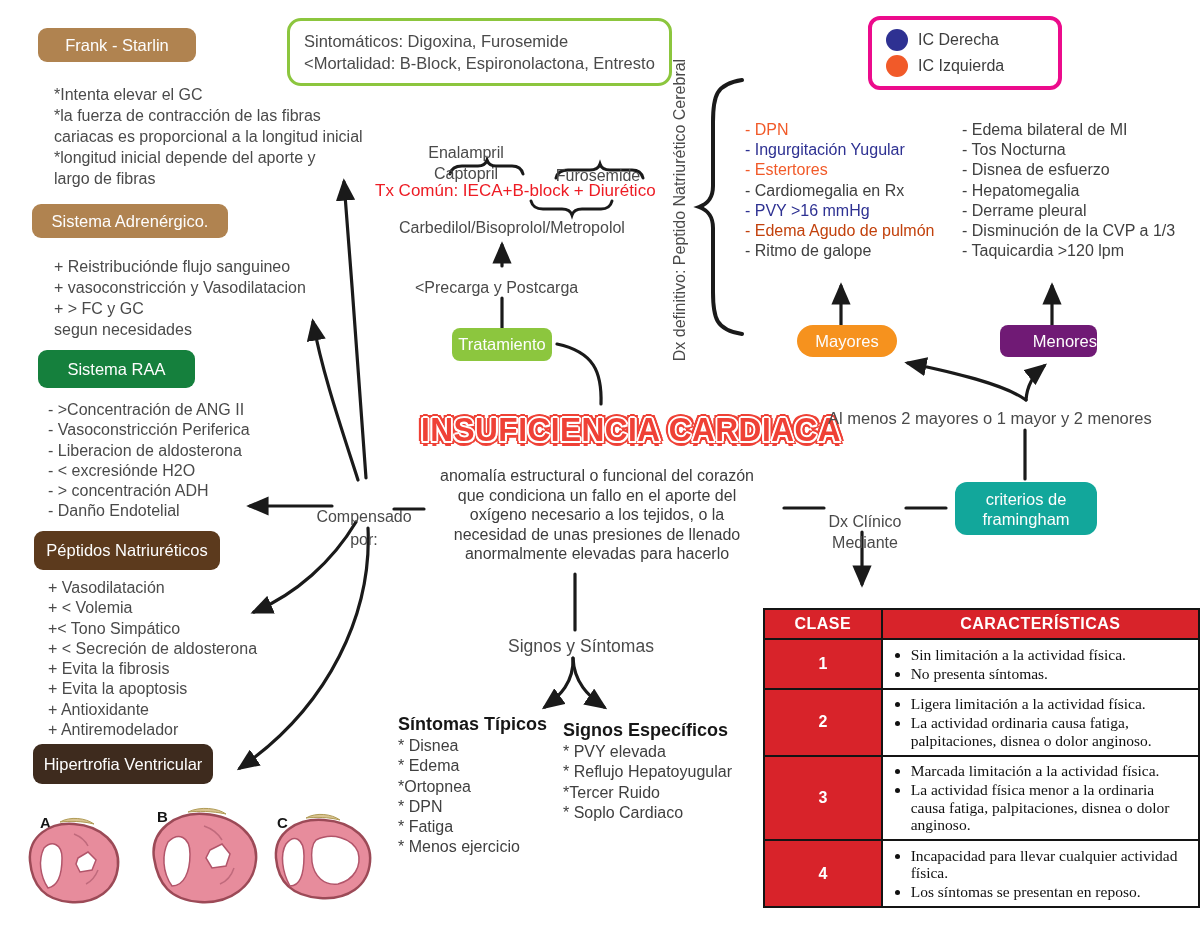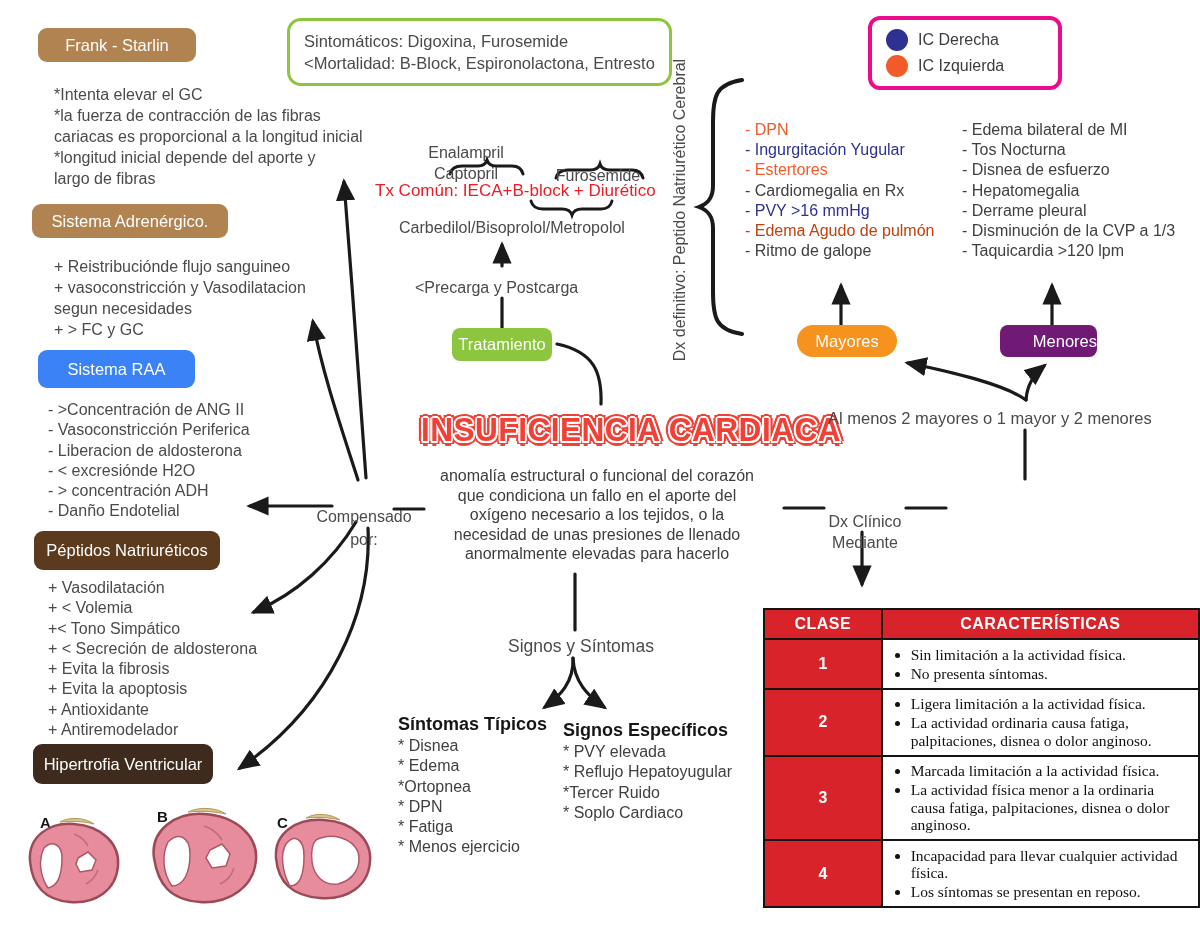--- a/index.html
+++ b/index.html
@@ -2,21 +2,21 @@
 <html><head>
 <meta charset="utf-8">
 <style>
   html,body{margin:0;padding:0;background:#ffffff;}
   body{font-family:"Liberation Sans",sans-serif;color:#404040;}
   .canvas{position:relative;width:1200px;height:927px;background:#fff;overflow:hidden;}
   .abs{position:absolute;}
   .pill{position:absolute;display:flex;align-items:center;justify-content:center;
         color:#fdfdfd;border-radius:9px;font-size:16.5px;text-align:center;line-height:1.1;}
   .pill.tan{background:#b08350;}
-  .pill.brown{background:#3b82f6;}
+  .pill.brown{background:#15803d;}
   .pill.darkbrown{background:#5c3a1d;}
   .pill.darkest{background:#3e2b1e;}
   .pill.green{background:#8cc63e;}
   .pill.orange{background:#f6921e;}
   .pill.green2{background:#701a75;justify-content:flex-end;}
   .pill.teal{background:#12a79b;border-radius:12px;}
   .note{position:absolute;font-size:16px;line-height:21px;color:#4a4a4a;white-space:nowrap;}
   .note.tight{line-height:20.3px;}
   .center-txt{text-align:center;margin-top:22px;}
   .outline-box{position:absolute;border:3.5px solid #8cc63e;border-radius:14px;
@@ -108,22 +108,22 @@
     <div>*longitud inicial depende del aporte y</div>
     <div>largo de fibras</div>
   </div>
 
   <div class="pill tan" style="left:32px;top:204px;width:196px;height:34px">
     <span>Sistema Adrenérgico.</span>
   </div>
   <div class="note" style="left:54px;top:256px">
     <div>+ Reistribuciónde flujo sanguineo</div>
     <div>+ vasoconstricción y Vasodilatacion</div>
+    <div>+ &gt; FC y GC</div>
     <div>segun necesidades</div>
-    <div>+ &gt; FC y GC</div>
   </div>
 
   <div class="pill brown" style="left:38px;top:350px;width:157px;height:38px">
     <span>Sistema RAA</span>
   </div>
   <div class="note tight" style="left:48px;top:400px">
     <div>- &gt;Concentración de ANG II</div>
     <div>- Vasoconstricción Periferica</div>
     <div>- Liberacion de aldosterona</div>
     <div>-  &lt; excresiónde H2O</div>
@@ -261,20 +261,24 @@
     <span>Menores</span>
   </div>
 
   <div class="note" style="left:828px;top:408px;font-size:16.5px">Al menos 2 mayores o 1 mayor y 2 menores</div>
 
   <div class="note center-txt" style="left:826px;top:489px;width:78px;line-height:21px">
     <div>Dx Clínico</div>
     <div>Mediante</div>
   </div>
 
+  <div class="pill teal" style="left:955px;top:482px;width:142px;height:53px;flex-direction:column;line-height:20px">
+    <div>criterios de</div>
+    <div>framingham</div>
+  </div>
 
   <table class="nyha">
     <tbody>
         <tr>
       <th style="width:110px">CLASE</th>
       <th style="width:308px">CARACTERÍSTICAS</th>
     </tr>
     <tr>
       <td class="clase">1</td>
       <td class="chars">

